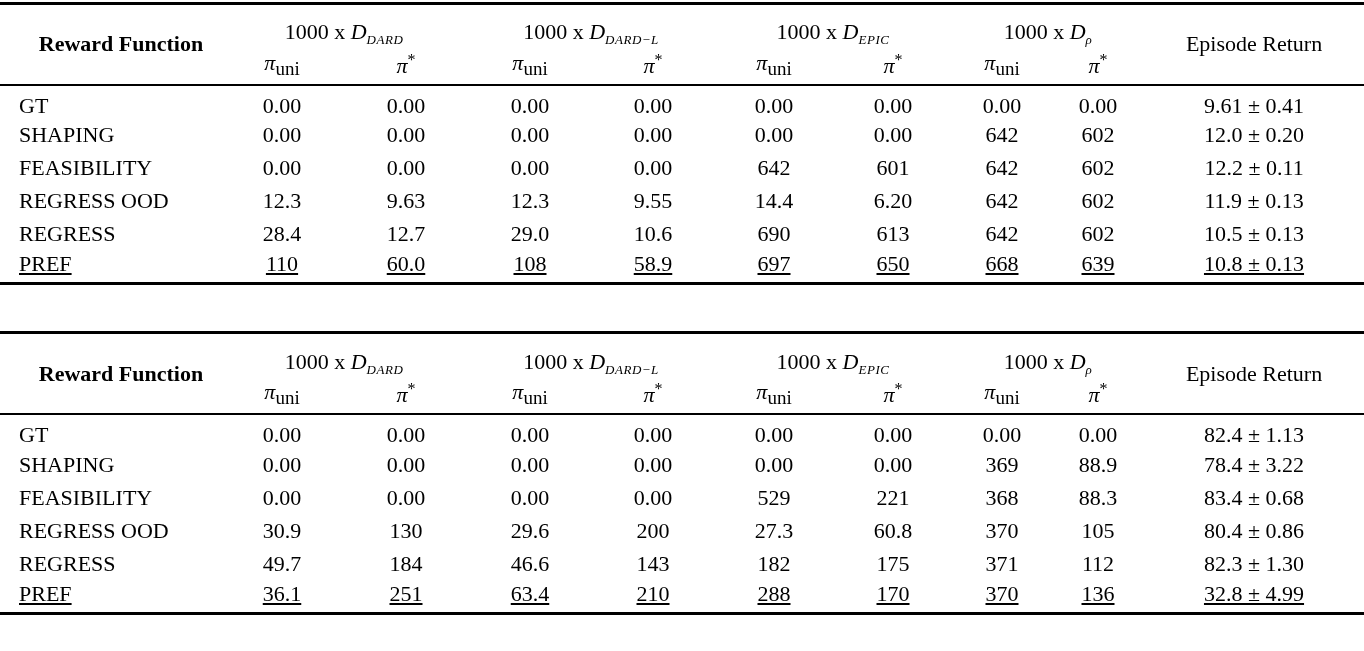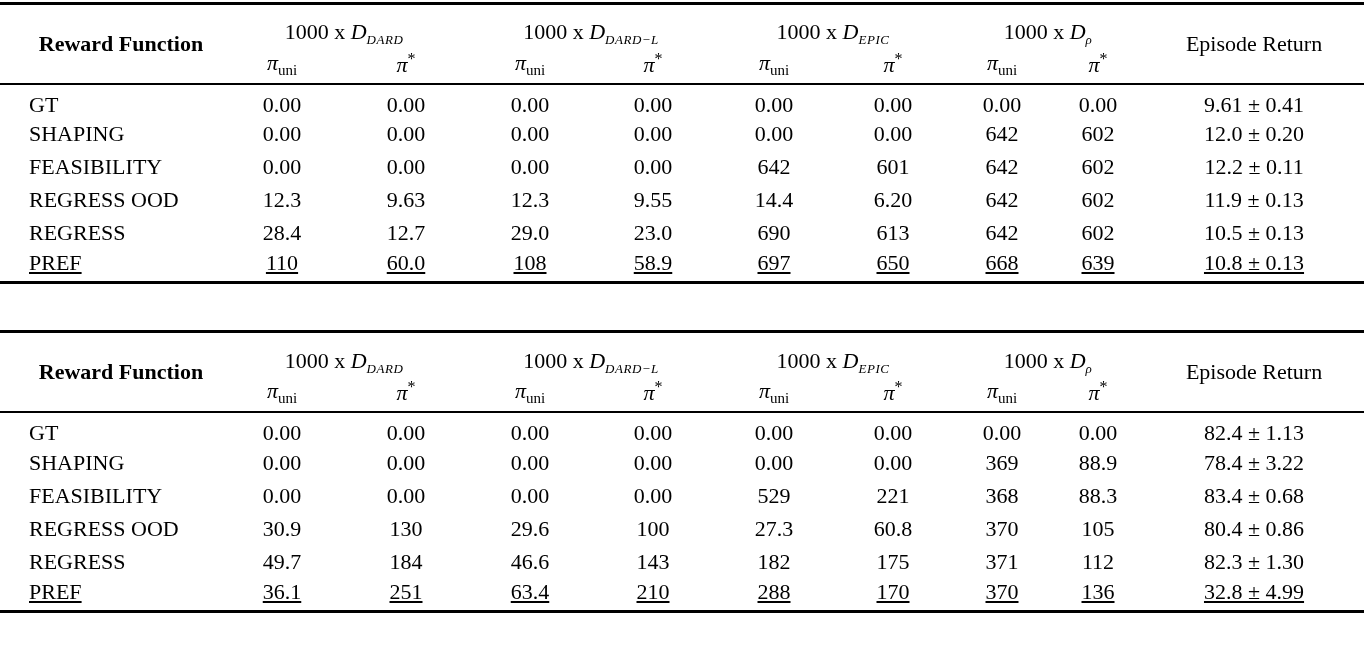--- a/index.html
+++ b/index.html
@@ -25,27 +25,27 @@
     padding: 0;
     text-align: center;
     white-space: nowrap;
     overflow: hidden;
   }
   thead { border-bottom: 2px solid #000; }
   tr.group-row th.grp { height: 46px; vertical-align: bottom; padding-bottom: 1px; }
   tr.sub-row th { height: 32px; vertical-align: middle; padding-bottom: 4px; }
   th.rf-h { text-align: center; padding-left: 22px; vertical-align: middle; font-weight: bold; }
   th.er-h { vertical-align: middle; }
-  td.rf { text-align: left; padding-left: 29px; }
+  td.rf { text-align: left; padding-left: 19px; }
   tbody td { height: 33px; vertical-align: middle; }
   tbody tr:first-child td { padding-top: 7px; }
   tbody tr:last-child td { padding-bottom: 5px; text-decoration: underline; }
   .mvar { font-style: italic; }
   sub.msub { font-size: 13px; font-style: italic; letter-spacing: 0.5px; }
-  sub.msub-up { font-size: 15px; font-style: normal; }
+  sub.msub-up { font-size: 19px; font-style: normal; }
   sup.msup { font-size: 16px; }
 </style>
 </head>
 <body>
 
 <div>
 
   <table class="results t1">
     <colgroup>
       <col style="width:220px">
@@ -126,21 +126,21 @@
           <td>6.20</td>
           <td>642</td>
           <td>602</td>
           <td>11.9 ± 0.13</td>
         </tr>
         <tr>
           <td class="rf">REGRESS</td>
           <td>28.4</td>
           <td>12.7</td>
           <td>29.0</td>
-          <td>23.0</td>
+          <td>10.6</td>
           <td>690</td>
           <td>613</td>
           <td>642</td>
           <td>602</td>
           <td>10.5 ± 0.13</td>
         </tr>
         <tr>
           <td class="rf">PREF</td>
           <td>110</td>
           <td>60.0</td>
@@ -223,21 +223,21 @@
           <td>221</td>
           <td>368</td>
           <td>88.3</td>
           <td>83.4 ± 0.68</td>
         </tr>
         <tr>
           <td class="rf">REGRESS OOD</td>
           <td>30.9</td>
           <td>130</td>
           <td>29.6</td>
-          <td>100</td>
+          <td>200</td>
           <td>27.3</td>
           <td>60.8</td>
           <td>370</td>
           <td>105</td>
           <td>80.4 ± 0.86</td>
         </tr>
         <tr>
           <td class="rf">REGRESS</td>
           <td>49.7</td>
           <td>184</td>

